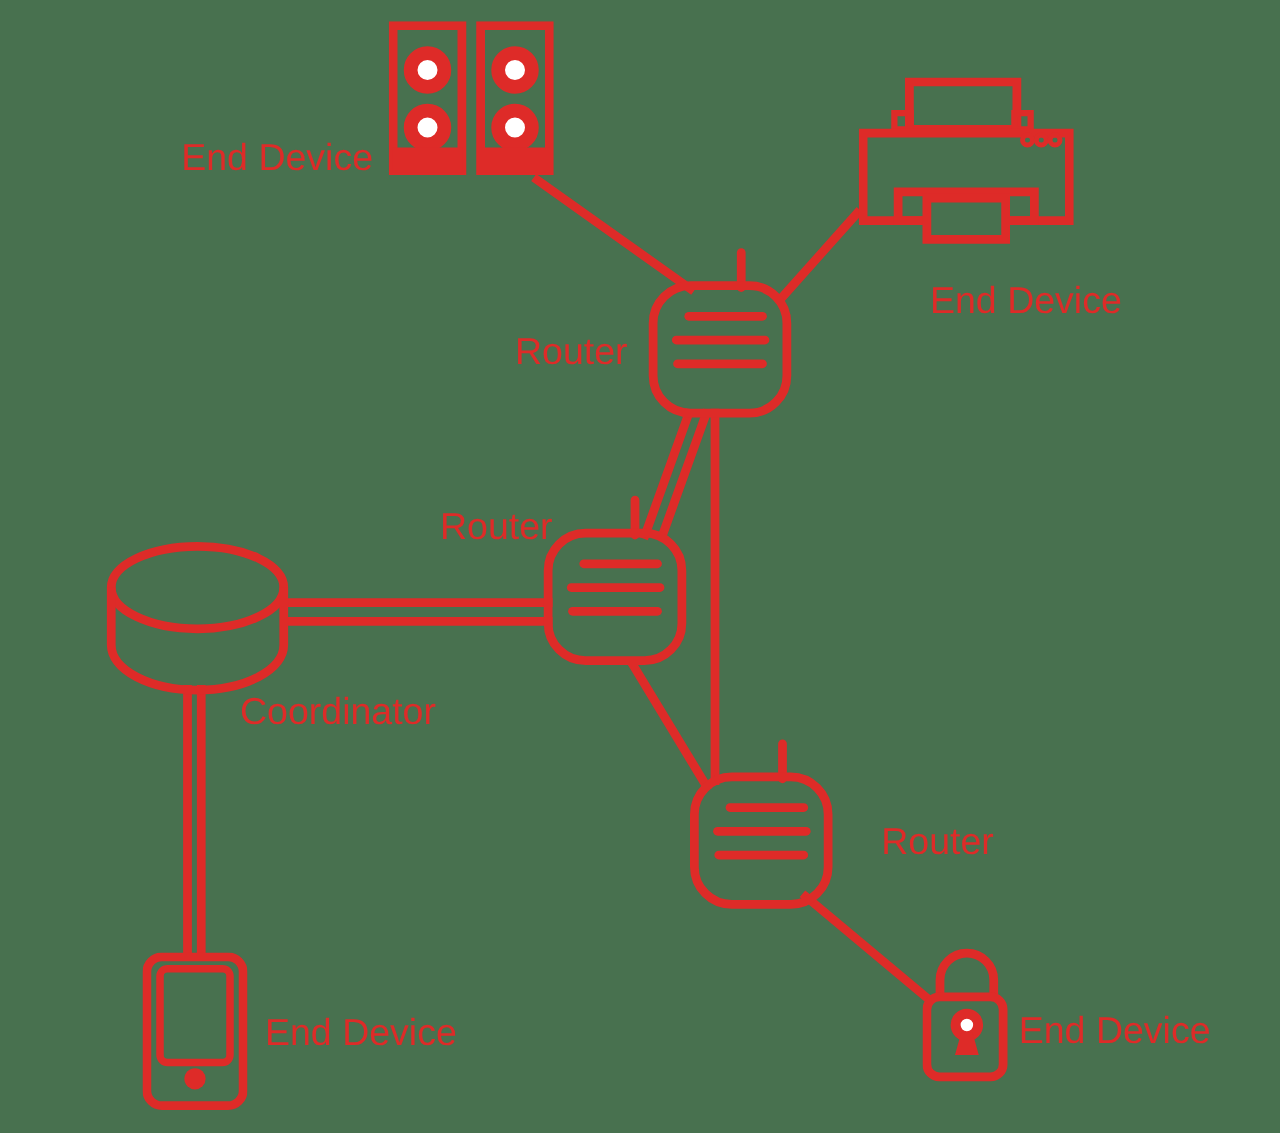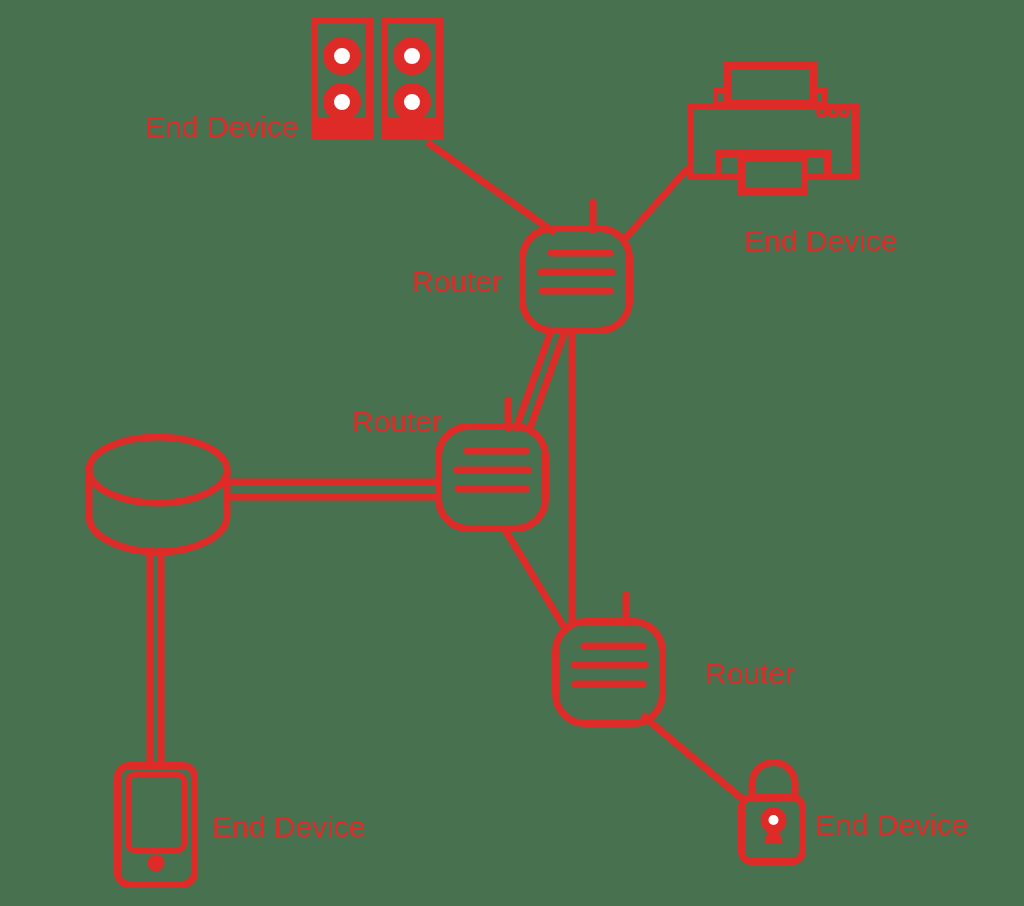--- a/index.html
+++ b/index.html
@@ -179,17 +179,18 @@
       </g>
       <circle cx="35.5" cy="62" r="9" fill="#ffffff" stroke="currentColor" stroke-width="8"></circle>
       <polygon points="31,68 40,68 45,86 26,86" fill="currentColor"></polygon>
     </svg>
   </div>
 
   <span class="label lbl-speakers">End Device</span>
   <span class="label lbl-printer">End Device</span>
   <span class="label lbl-router-top">Router</span>
   <span class="label lbl-router-mid">Router</span>
+  <span class="label lbl-coordinator">Coordinator</span>
   <span class="label lbl-router-bot">Router</span>
   <span class="label lbl-phone">End Device</span>
   <span class="label lbl-lock">End Device</span>
 
 </div>
 
 </body></html>

